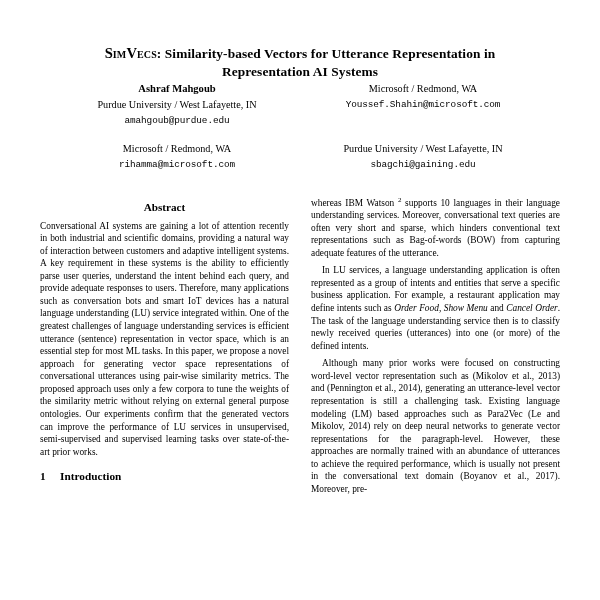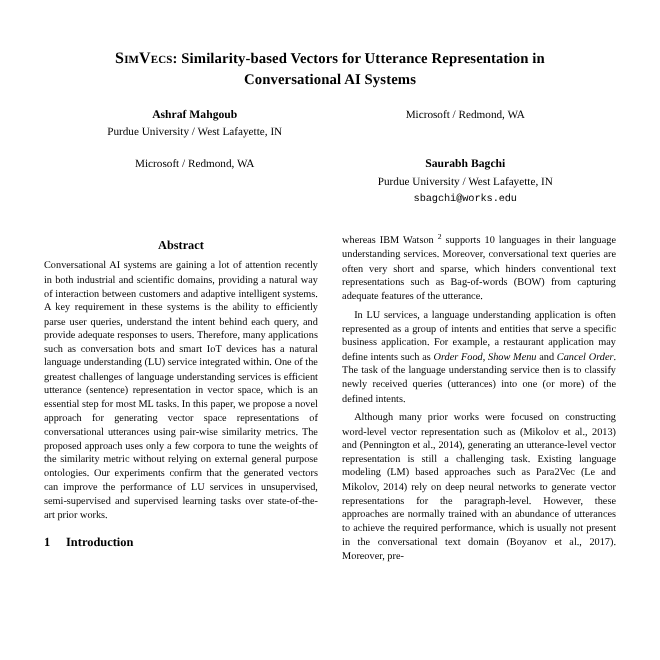--- a/index.html
+++ b/index.html
@@ -29,21 +29,20 @@
     font-size: 13.4px;
     font-weight: bold;
     line-height: 1.32;
     letter-spacing: 0.1px;
   }
   .smallcaps {
     font-variant: small-caps;
     font-size: 14.6px;
   }
   .authors {
-    margin-top: 16px;
     padding: 0 54px;
   }
   .author-row {
     display: flex;
     justify-content: space-between;
     margin-bottom: 13px;
   }
   .author-col {
     width: 50%;
     text-align: center;
@@ -107,42 +106,44 @@
   i { }
 </style>
 </head>
 <body>
 
 <div class="page">
 
   <div class="title-block">
     <div class="paper-title">
       <span class="smallcaps">SimVecs</span><span>: Similarity-based Vectors for Utterance Representation in</span><br>
-      <span>Conversational AI Systems</span>
+      <span>Representation AI Systems</span>
     </div>
   </div>
 
   <div class="authors">
     <div class="author-row">
       <div class="author-col">
         <div class="author-name">Ashraf Mahgoub</div>
         <div class="author-affil">Purdue University / West Lafayette, IN</div>
+        <div class="author-email">amahgoub@purdue.edu</div>
       </div>
       <div class="author-col">
         <div class="author-affil">Microsoft / Redmond, WA</div>
+        <div class="author-email">Youssef.Shahin@microsoft.com</div>
       </div>
     </div>
     <div class="author-row">
       <div class="author-col">
         <div class="author-affil">Microsoft / Redmond, WA</div>
+        <div class="author-email">rihamma@microsoft.com</div>
       </div>
       <div class="author-col">
-        <div class="author-name">Saurabh Bagchi</div>
         <div class="author-affil">Purdue University / West Lafayette, IN</div>
-        <div class="author-email">sbagchi@works.edu</div>
+        <div class="author-email">sbagchi@gaining.edu</div>
       </div>
     </div>
   </div>
 
   <div class="columns">
 
     <div class="col">
       <div class="section-head">Abstract</div>
       <p class="body">Conversational AI systems are gaining a lot of attention recently in both industrial and scientific domains, providing a natural way of interaction between customers and adaptive intelligent systems. A key requirement in these systems is the ability to efficiently parse user queries, understand the intent behind each query, and provide adequate responses to users. Therefore, many applications such as conversation bots and smart IoT devices has a natural language understanding (LU) service integrated within. One of the greatest challenges of language understanding services is efficient utterance (sentence) representation in vector space, which is an essential step for most ML tasks. In this paper, we propose a novel approach for generating vector space representations of conversational utterances using pair-wise similarity metrics. The proposed approach uses only a few corpora to tune the weights of the similarity metric without relying on external general purpose ontologies. Our experiments confirm that the generated vectors can improve the performance of LU services in unsupervised, semi-supervised and supervised learning tasks over state-of-the-art prior works.</p>
       <div class="numbered-head">

